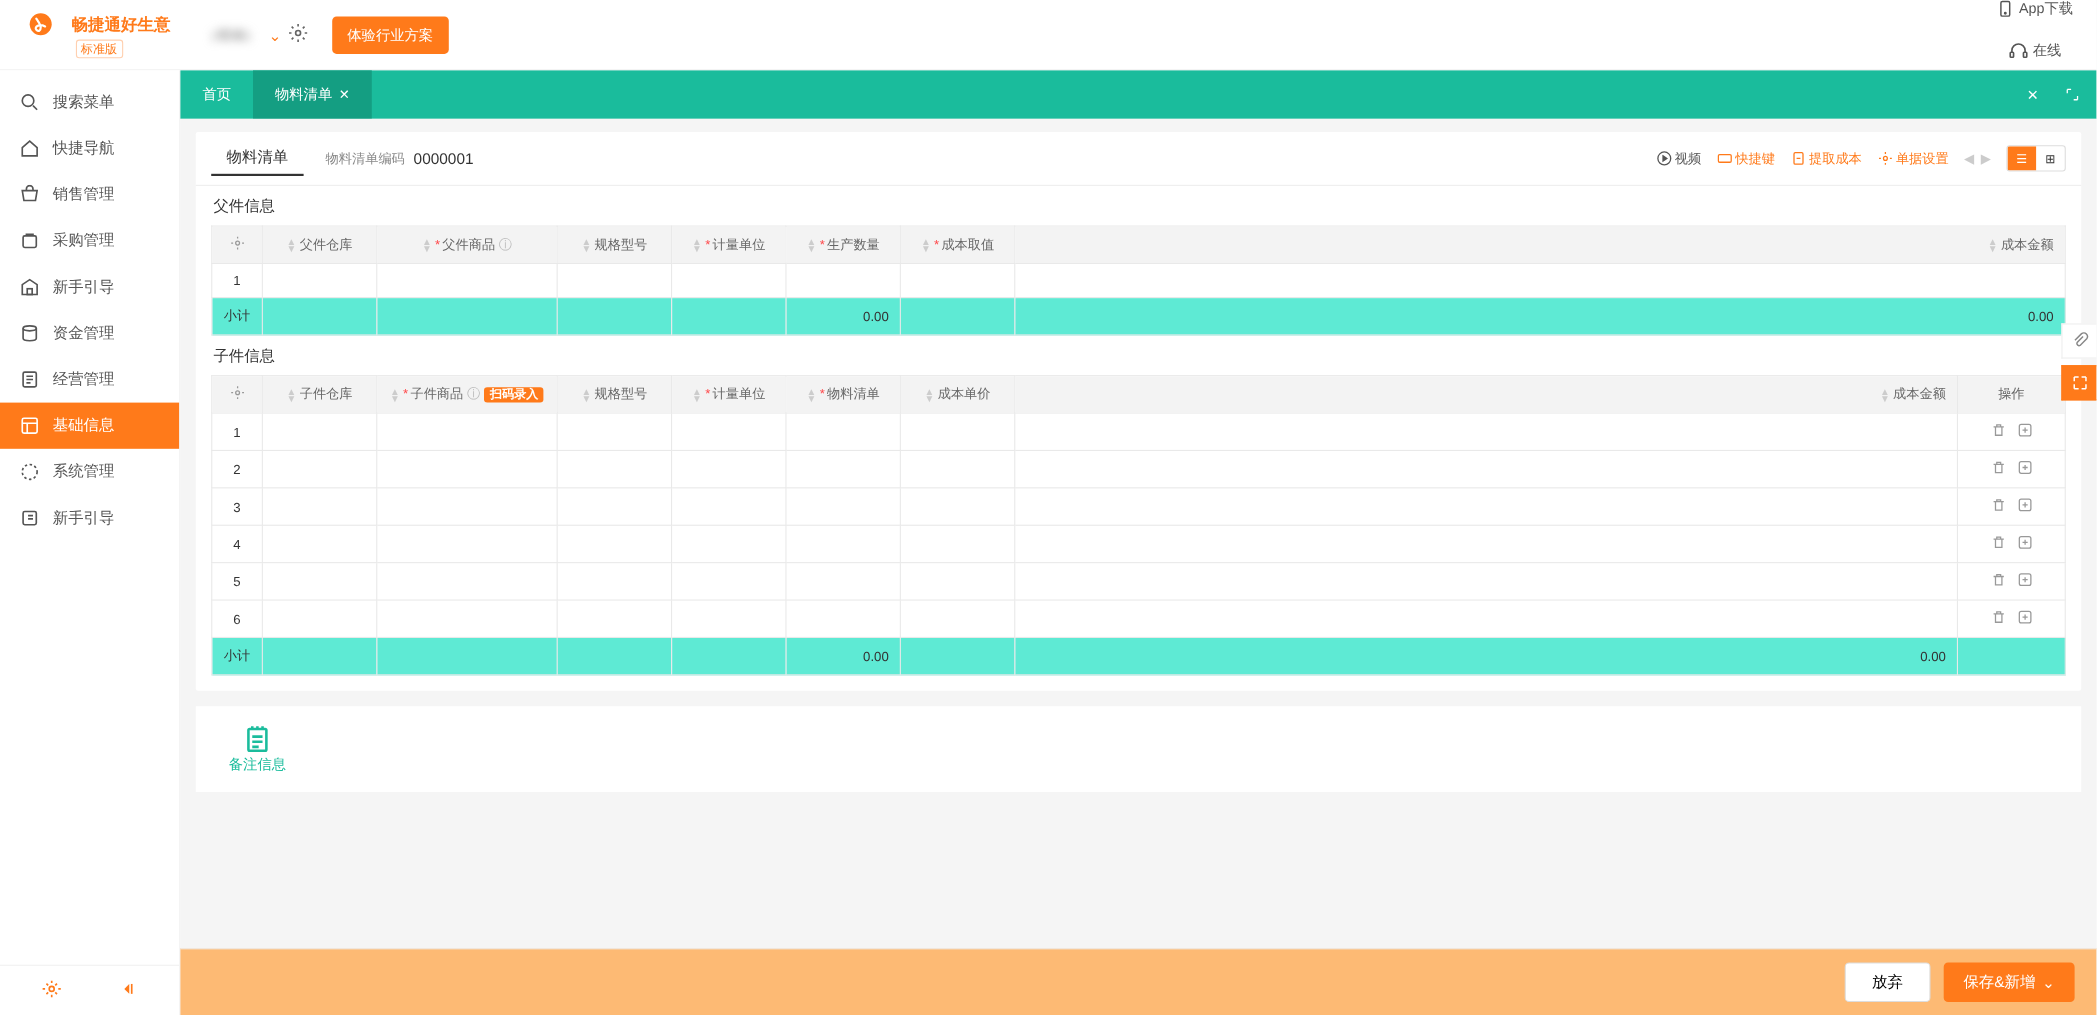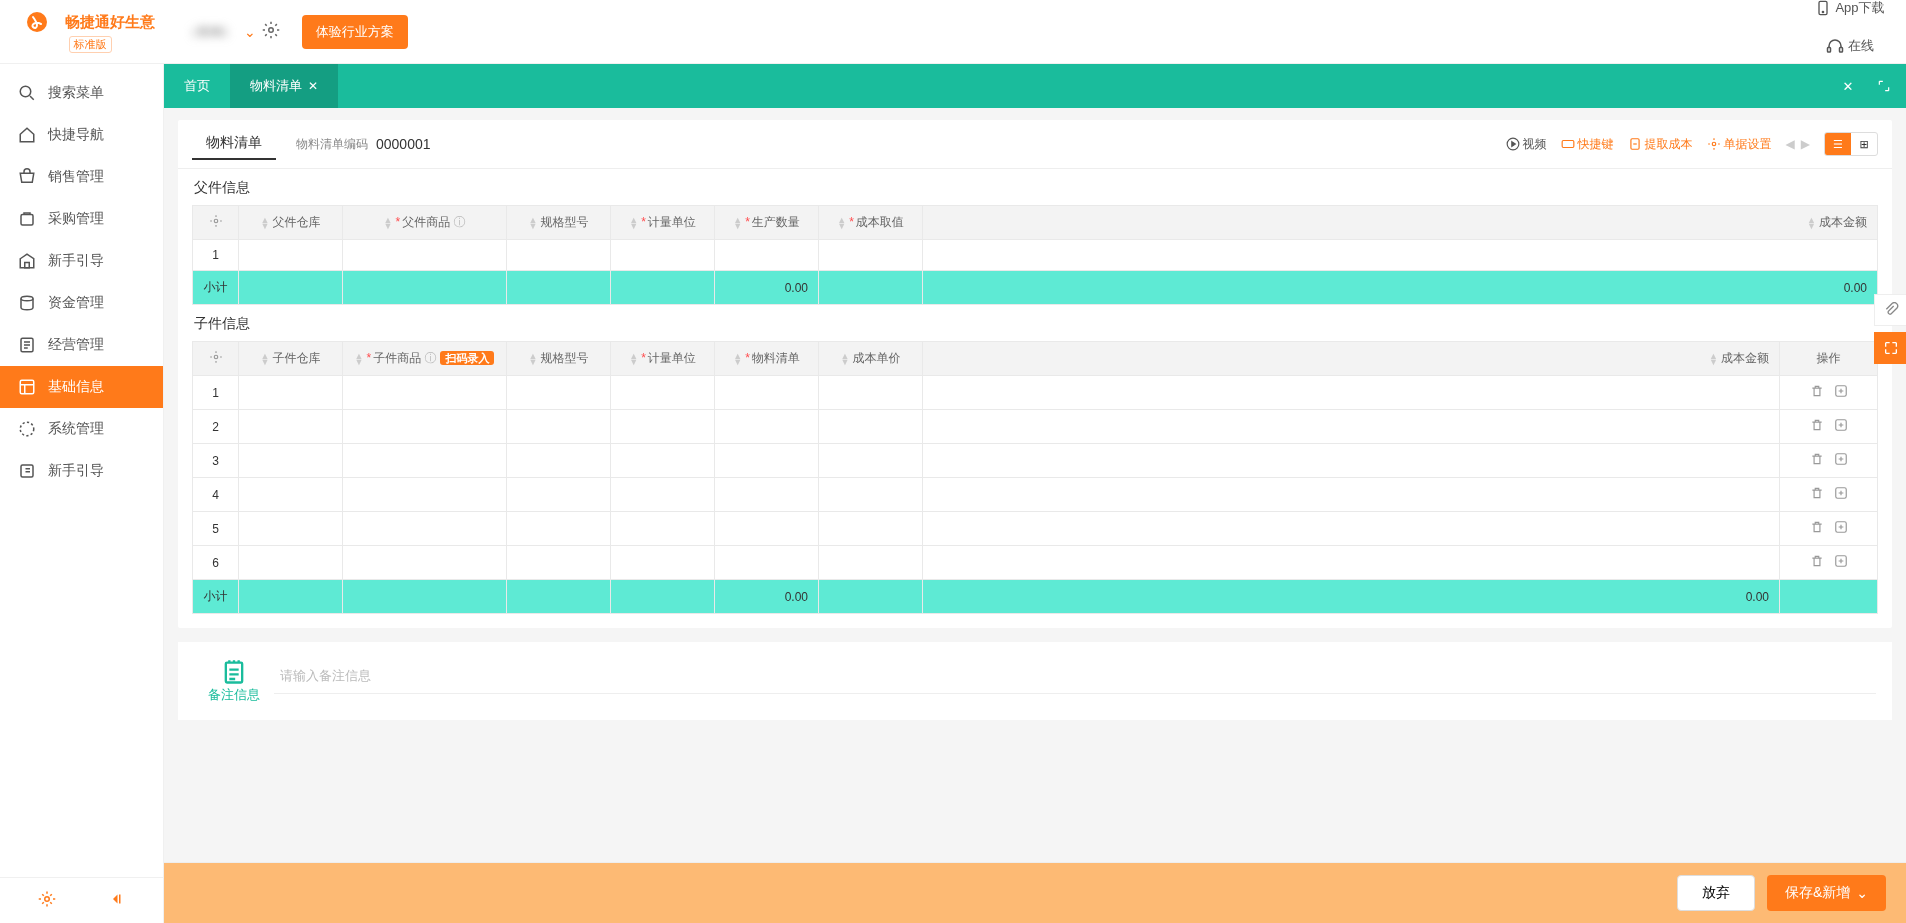--- a/index.html
+++ b/index.html
@@ -542,21 +542,20 @@
       </div>
 
       <div class="remarks">
         <div class="remarks-label">
           <svg class="remarks-icon" viewBox="0 0 24 24" fill="none" stroke="#1abc9c" stroke-width="2">
               <rect x="5" y="4" width="14" height="17" rx="1"></rect>
               <path d="M8 4V2m4 2V2m4 2V2M8 10h8M8 14h8M8 18h5"></path>
             </svg>
           <span>备注信息</span>
         </div>
-        <input class="remarks-input" placeholder="请输入备注信息" style="">
       </div>
     </div>
 
     <div class="float-tabs">
       <div class="float-tab">
           <svg width="16" height="16" viewBox="0 0 24 24" fill="none" stroke="#888" stroke-width="2">
             <path d="m16 6-8 8a3 3 0 0 0 4 4l9-9a5 5 0 0 0-7-7L5 11"></path>
           </svg>
         </div>
       <div class="float-tab orange">

